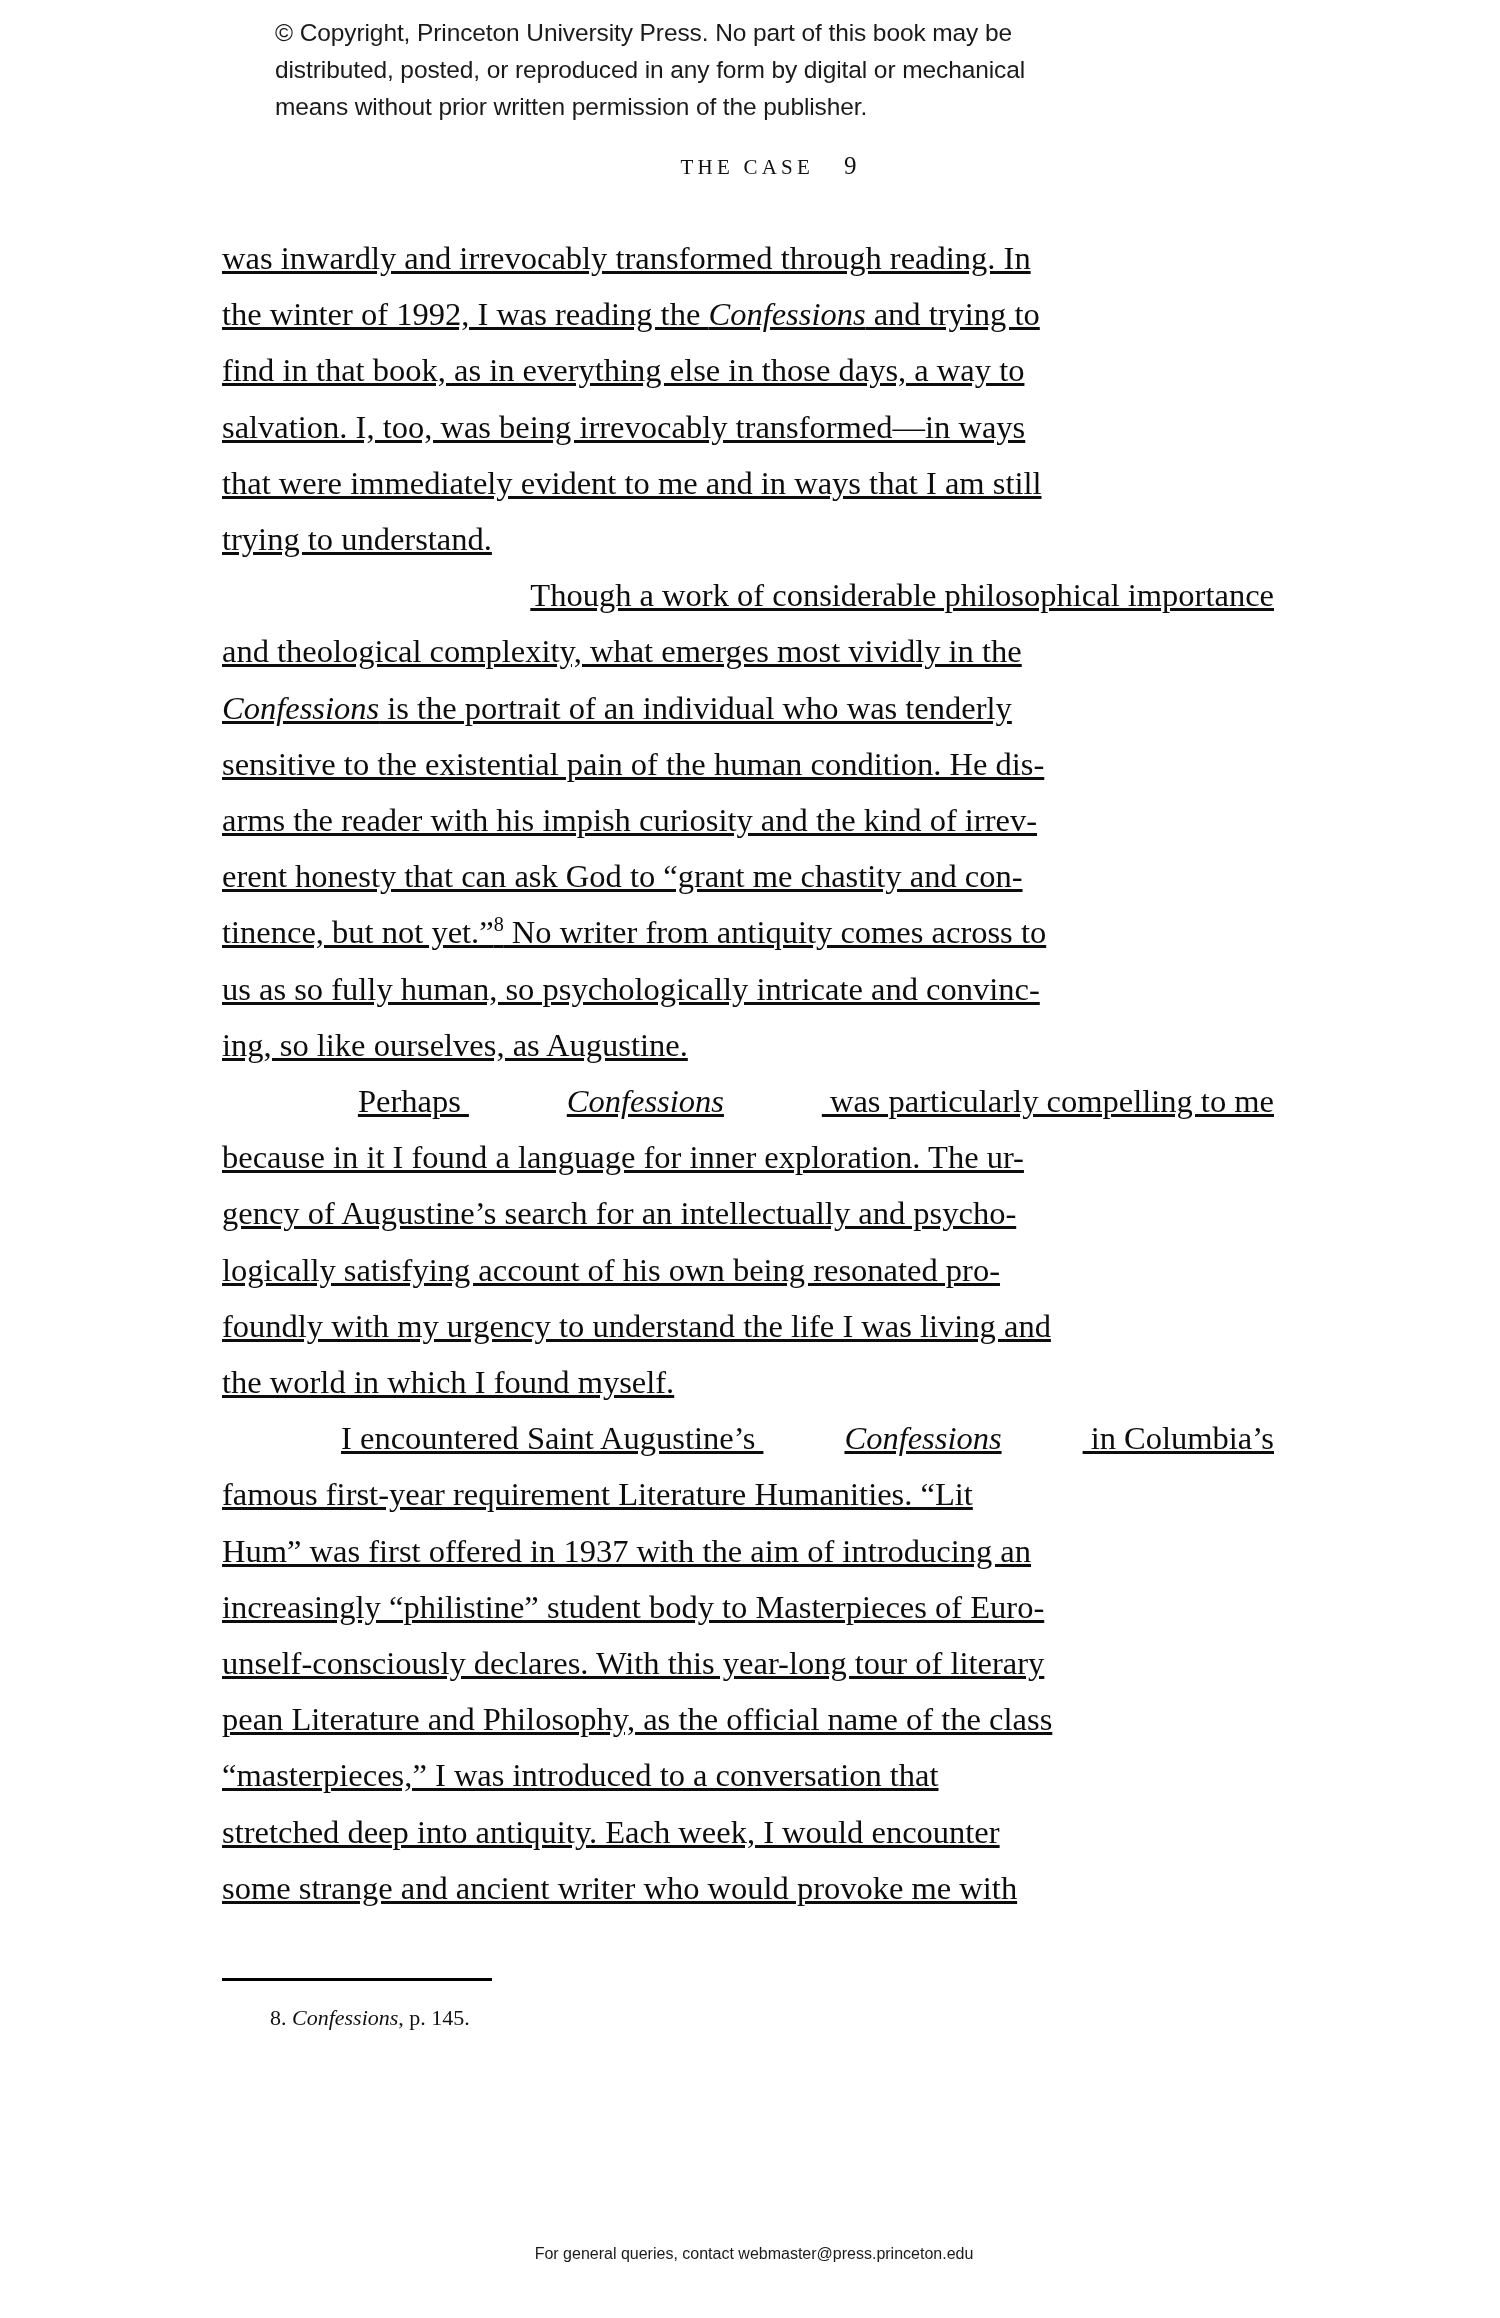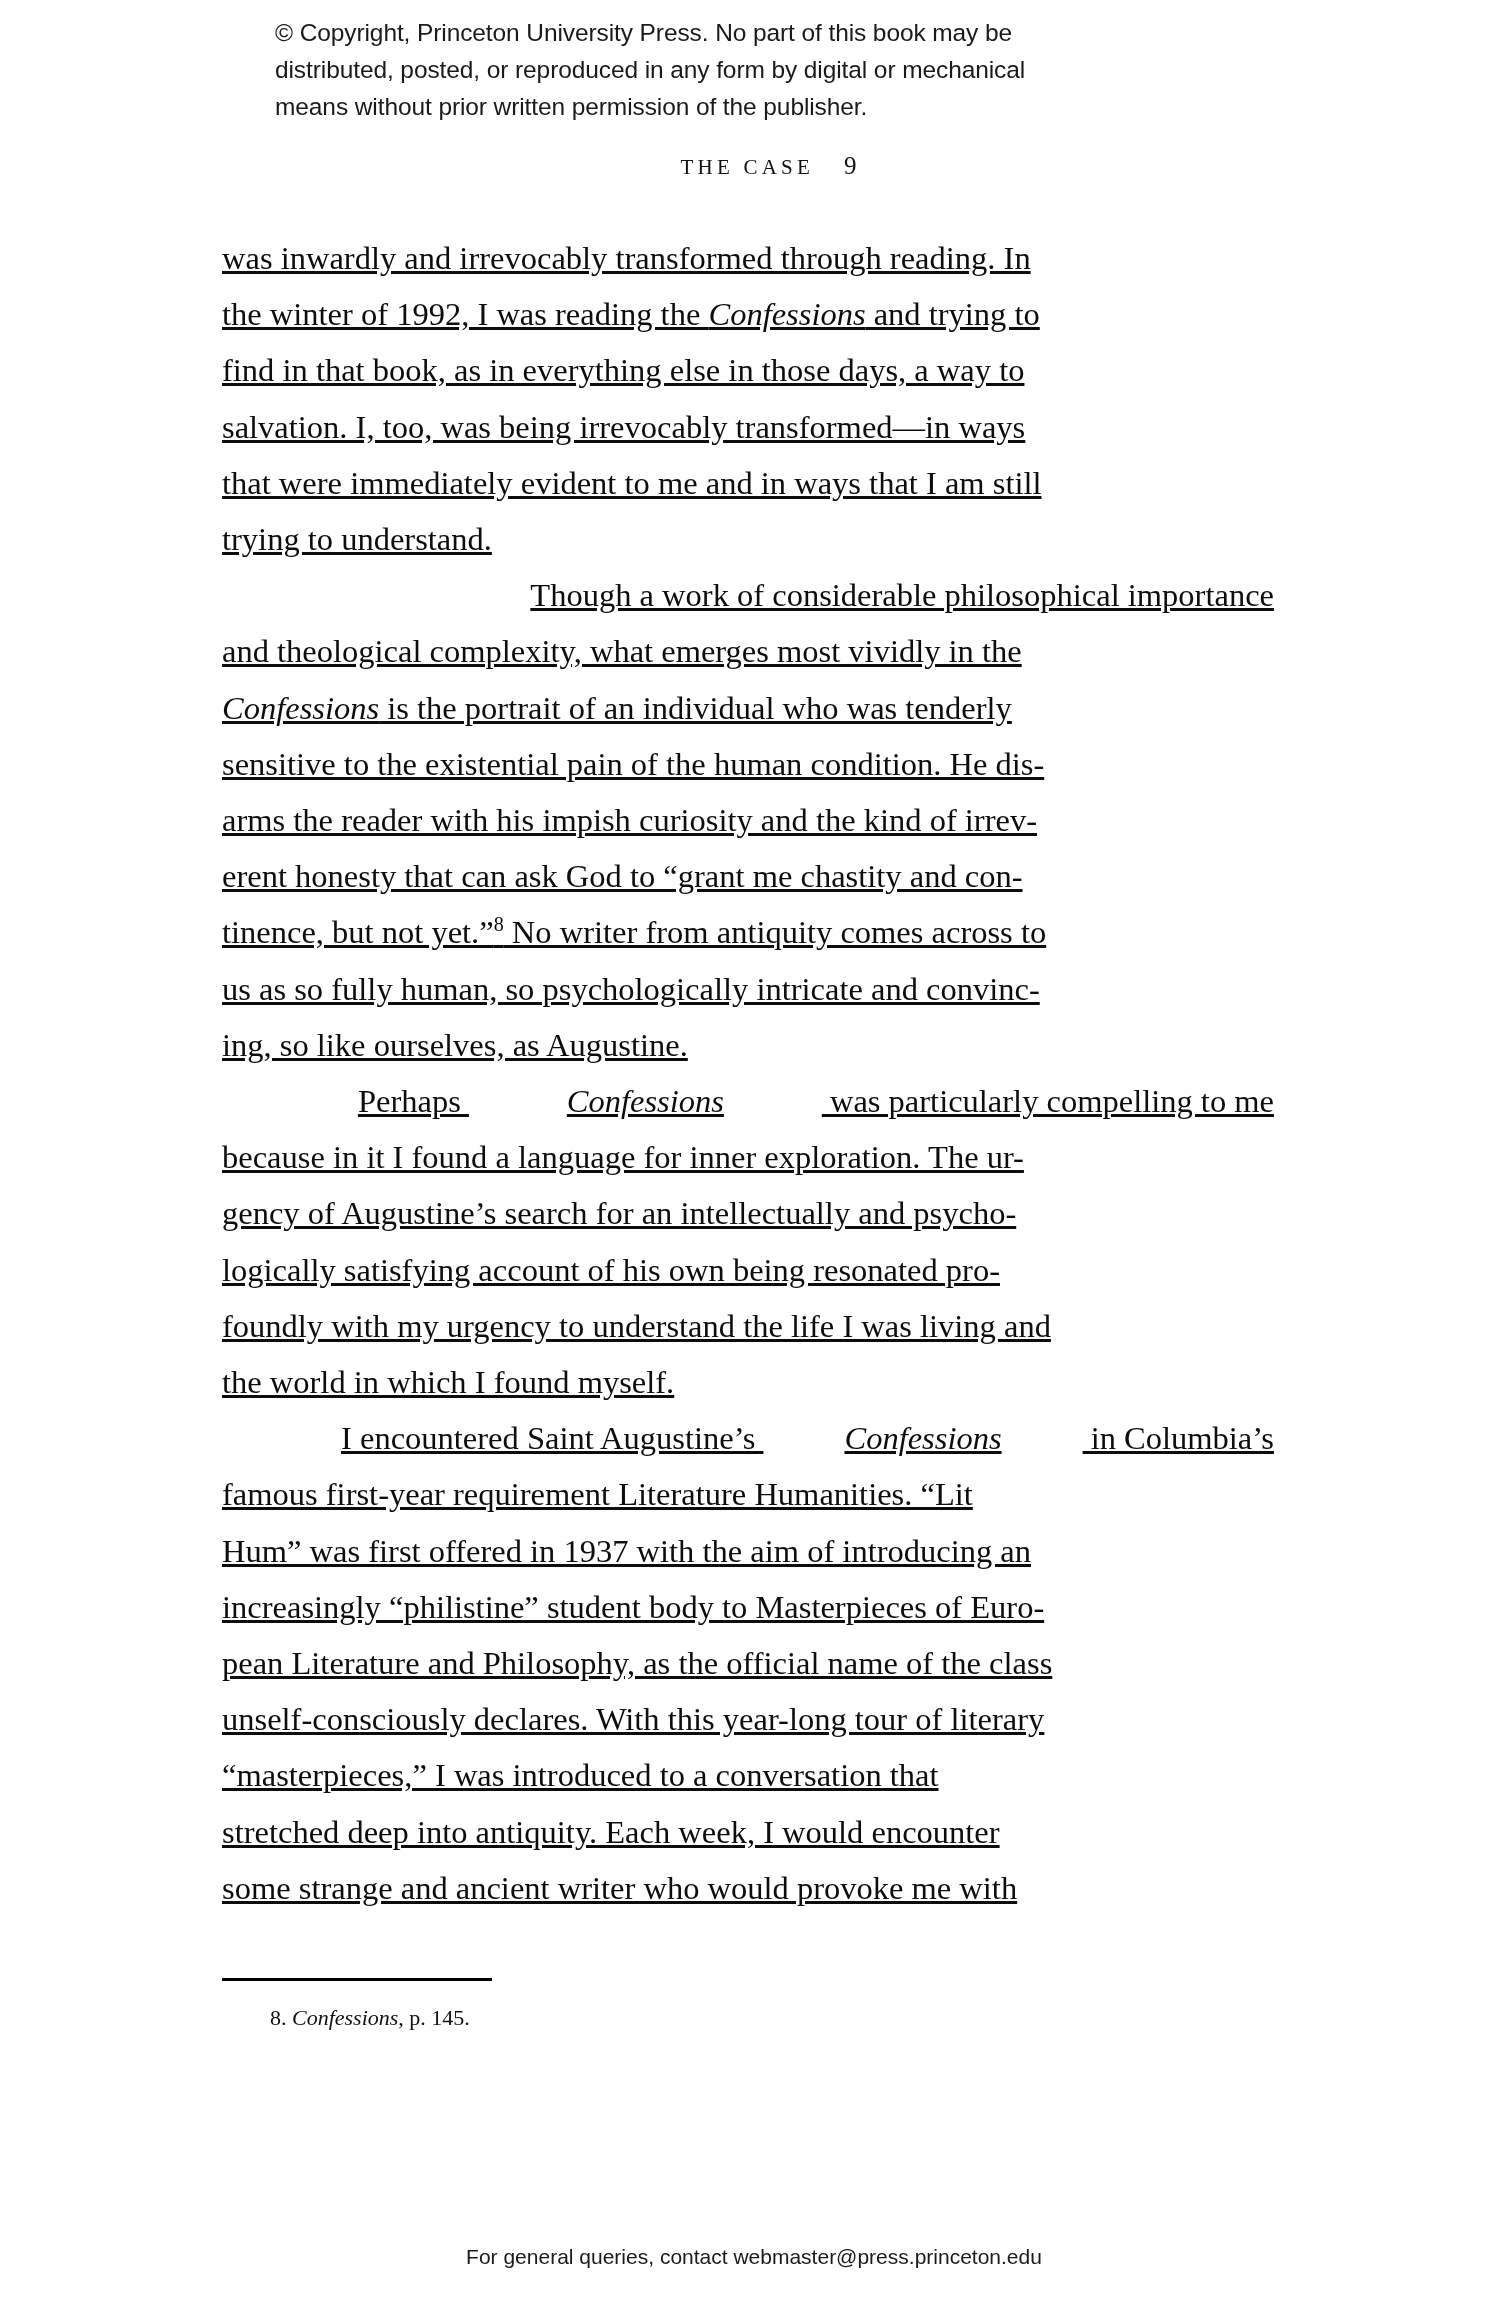--- a/index.html
+++ b/index.html
@@ -118,21 +118,21 @@
   }
 
   
   .footer-notice {
     position: absolute;
     left: 8px;
     right: 0;
     top: 2245px;
     text-align: center;
     font-family: "Liberation Sans", "DejaVu Sans", sans-serif;
-    font-size: 21px;
+    font-size: 16px;
     color: #1a1a1a;
   }
 </style>
 </head>
 <body>
 
 <div class="page">
 
   <div class="copyright-notice">
     <span class="cline">© Copyright, Princeton University Press. No part of this book may be</span>
@@ -226,24 +226,24 @@
       <span class="ln j">
           <span>famous first-year requirement Literature Humanities. “Lit</span>
         </span>
       <span class="ln j">
           <span>Hum” was first offered in 1937 with the aim of introducing an</span>
         </span>
       <span class="ln j">
           <span>increasingly “philistine” student body to Masterpieces of Euro-</span>
         </span>
       <span class="ln j">
+          <span>unself-consciously declares. With this year-long tour of literary</span>
+        </span>
+      <span class="ln j">
           <span>pean Literature and Philosophy, as the official name of the class</span>
-        </span>
-      <span class="ln j">
-          <span>unself-consciously declares. With this year-long tour of literary</span>
         </span>
       <span class="ln j">
           <span>“masterpieces,” I was introduced to a conversation that</span>
         </span>
       <span class="ln j">
           <span>stretched deep into antiquity. Each week, I would encounter</span>
         </span>
       <span class="ln j">
           <span>some strange and ancient writer who would provoke me with</span>
         </span>

